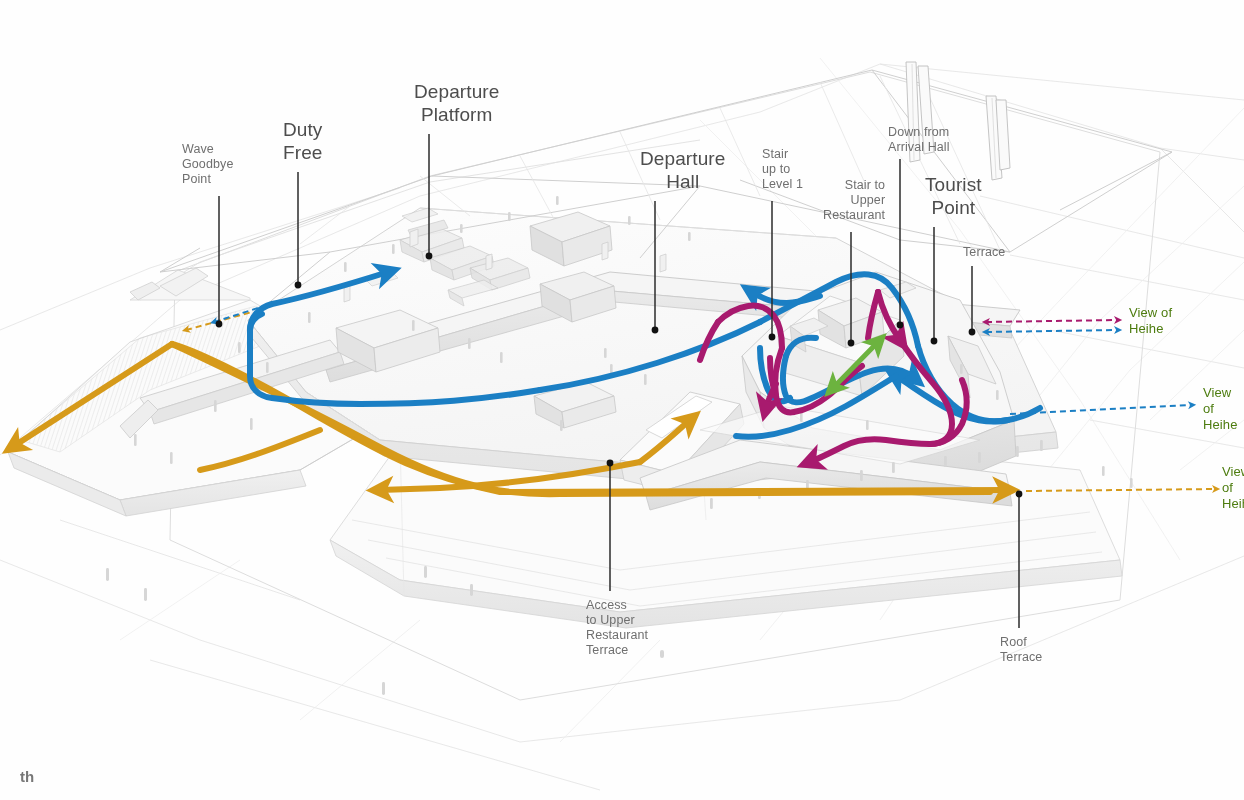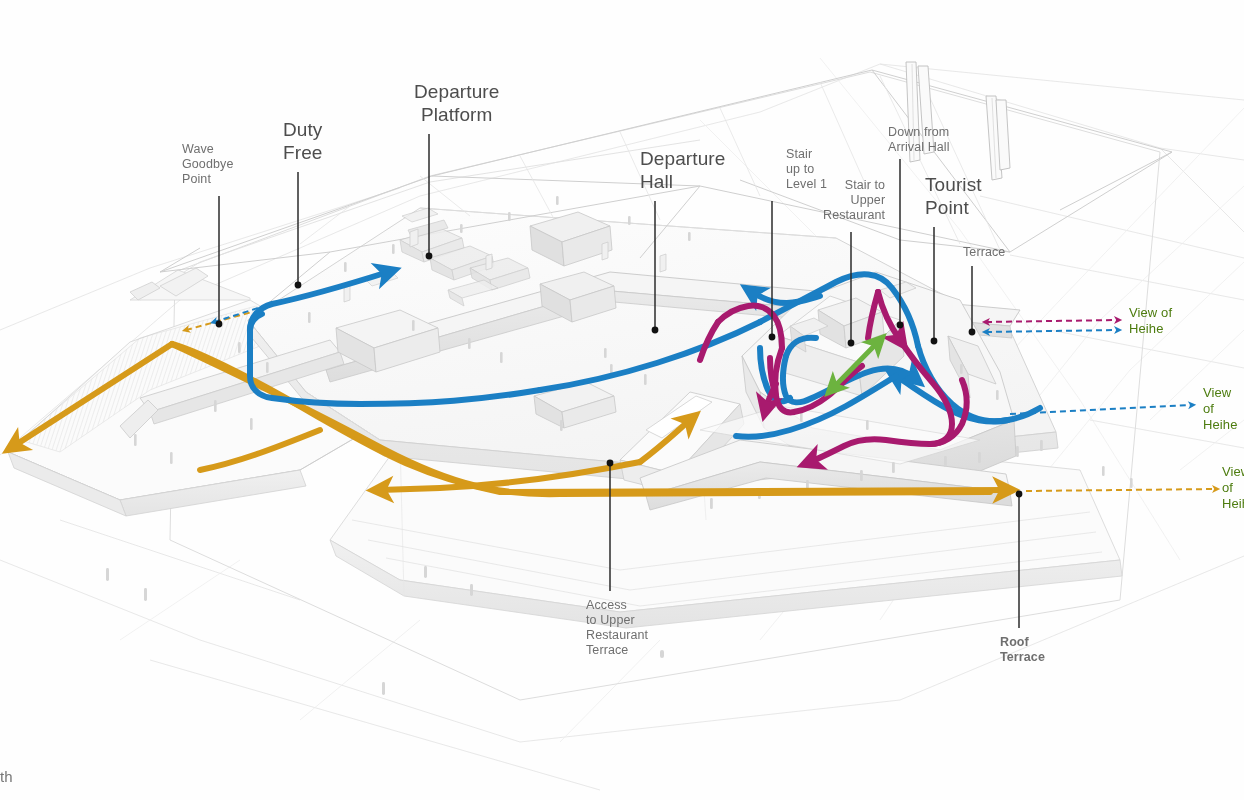--- a/index.html
+++ b/index.html
@@ -30,38 +30,40 @@
   .lbl {
     position: absolute;
     white-space: pre-line;
     letter-spacing: 0.1px;
   }
   .lbl-lg {
     font-size: 19px;
     line-height: 23px;
     font-weight: 300;
     color: #4d4d4d;
+    text-align: center;
   }
   .lbl-sm {
     font-size: 12.5px;
     line-height: 15px;
     font-weight: 400;
     color: #6f6f6f;
   }
   .lbl-vw {
     font-size: 13px;
     line-height: 16px;
     font-weight: 400;
     color: #4d7c0f;
   }
   .lbl-cut {
     font-size: 15px;
     line-height: 18px;
-    font-weight: 400;
+    font-weight: 700;
     color: #777;
+    padding-left: 20px;
   }
   .ctr { text-align: center; }
 </style>
 </head>
 <body>
 
 <div id="stage">
 
   <svg id="scene" viewBox="0 0 1244 800">
     <defs>
@@ -460,42 +462,42 @@
 
   <div class="lbl lbl-lg" style="left:283px; top:118px;">Duty
 Free</div>
 
   <div class="lbl lbl-lg ctr" style="left:414px; top:80px;">Departure
 Platform</div>
 
   <div class="lbl lbl-lg" style="left:640px; top:147px;">Departure
 Hall</div>
 
-  <div class="lbl lbl-sm" style="left:762px; top:147px;margin-left:24px;">Stair
+  <div class="lbl lbl-sm" style="left:762px; top:147px;">Stair
 up to
 Level 1</div>
 
   <div class="lbl lbl-sm" style="left:823px; top:178px;text-align:right;">Stair to
 Upper
 Restaurant</div>
 
   <div class="lbl lbl-sm" style="left:888px; top:125px;">Down from
 Arrival Hall</div>
 
   <div class="lbl lbl-lg" style="left:925px; top:173px;">Tourist
 Point</div>
 
   <div class="lbl lbl-sm" style="left:963px; top:245px;">Terrace</div>
 
   <div class="lbl lbl-sm" style="left:586px; top:598px;">Access
 to Upper
 Restaurant
 Terrace</div>
 
-  <div class="lbl lbl-sm" style="left:1000px; top:635px;font-weight:bold;">Roof
+  <div class="lbl lbl-sm" style="left:1000px; top:635px;">Roof
 Terrace</div>
 
   <div class="lbl lbl-vw" style="left:1129px; top:305px;">View of
 Heihe</div>
 
   <div class="lbl lbl-vw" style="left:1203px; top:385px;">View of
 Heihe</div>
 
   <div class="lbl lbl-vw" style="left:1222px; top:464px;">View of
 Heihe</div>

